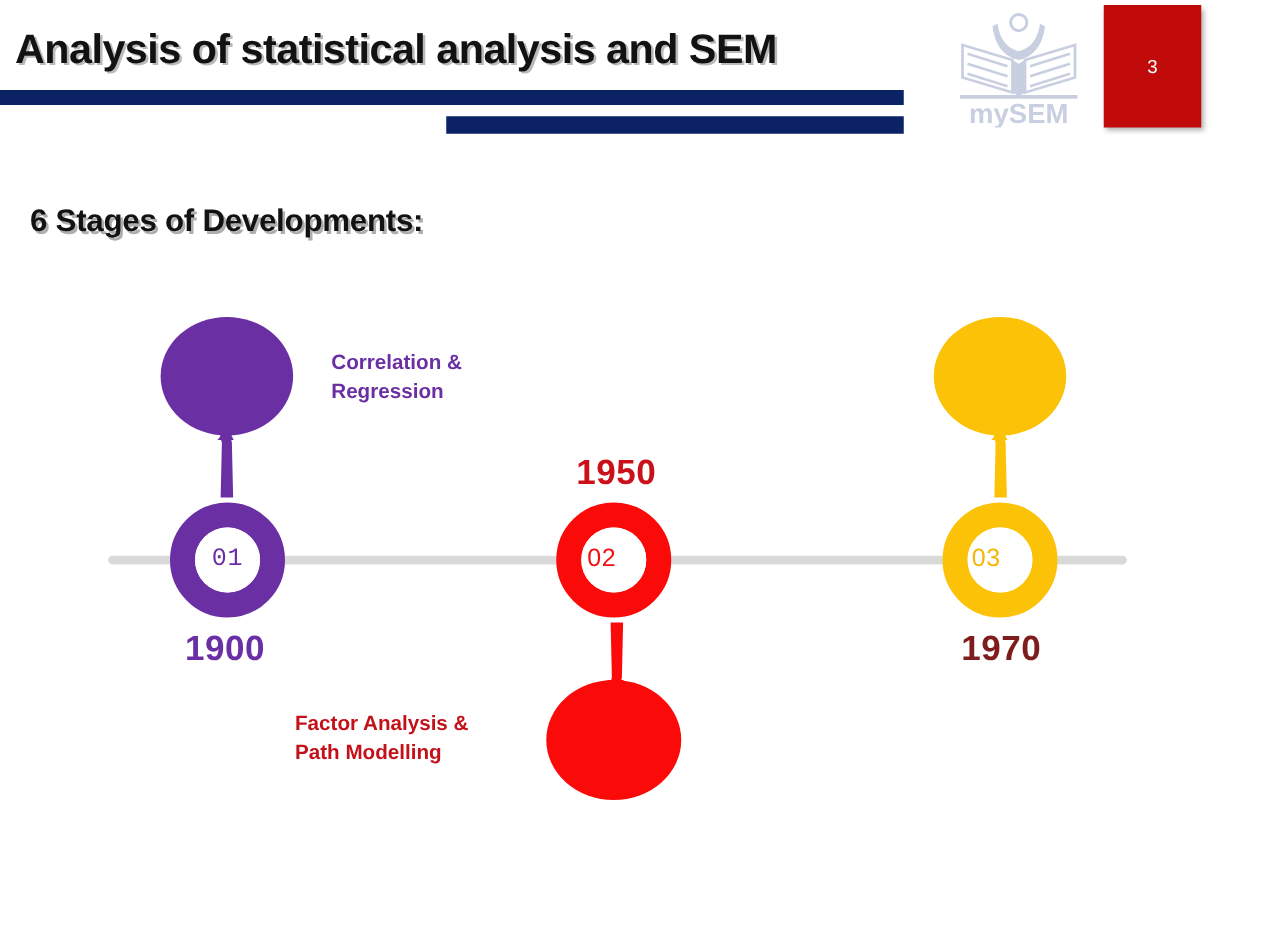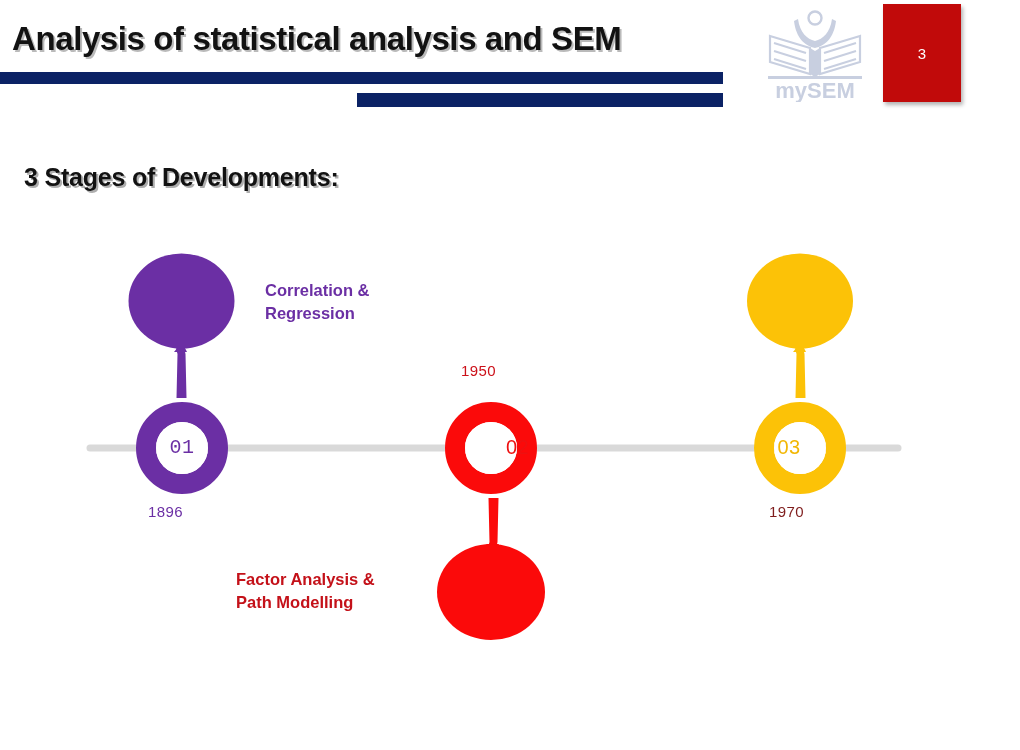--- a/index.html
+++ b/index.html
@@ -110,40 +110,40 @@
 
   .stage-label {
     position: absolute;
     font-size: 16.5px;
     font-weight: bold;
     line-height: 1.38;
     white-space: pre-line;
   }
   .year-label {
     position: absolute;
-    font-size: 15px;
-    font-weight: normal;
+    font-size: 28px;
+    font-weight: bold;
     letter-spacing: 0.4px;
   }
   .stage-number {
     position: absolute;
     font-size: 20px;
     letter-spacing: 0.5px;
     text-align: center;
   }
 
   
   .s1-label  { left: 265px; top: 279px; color: #6B2FA4; }
   .s1-year   { left: 148px; top: 503px; color: #6B2FA4; }
   .s1-num    { left: 136px; top: 436px; width: 92px; color: #6B2FA4; font-family: Liberation Mono, monospace; }
 
   
   .s2-label  { left: 236px; top: 568px; color: #C41119; }
   .s2-year   { left: 461px; top: 362px; color: #CC1019; }
-  .s2-num    { left: 445px; top: 436px; width: 73px; color: #EE1111; padding-left: 36px; }
+  .s2-num    { left: 445px; top: 436px; width: 73px; color: #EE1111; }
 
   
   .s3-label  { left: 615px; top: 267px; color: #F2B705; }
   .s3-year   { left: 769px; top: 503px; color: #7f1d1d; }
   .s3-num    { left: 754px; top: 436px; width: 70px; color: #F2B705; }
 </style>
 </head>
 <body>
 
 <div class="slide">
@@ -176,21 +176,21 @@
         <rect x="8" y="70" width="94" height="3"></rect>
       </g>
       <text x="55" y="92" text-anchor="middle" font-family="'Liberation Sans', sans-serif" font-size="22" font-weight="bold" fill="#C8CFE0">mySEM</text>
     </svg>
   </div>
 
   <div class="page-badge">
     <div class="num">3</div>
   </div>
 
-  <div class="section-heading">3 Stages of Developments:</div>
+  <div class="section-heading">6 Stages of Developments:</div>
 
   <div class="timeline-area">
 
     <svg class="timeline-svg" width="1020" height="750" viewBox="0 0 1020 750" aria-hidden="true">
 
       <g>
         <line x1="90" y1="448" x2="898" y2="448" stroke="#D9D9D9" stroke-width="7" stroke-linecap="round"></line>
       </g>
 
       <g fill="#6B2FA4">
@@ -236,21 +236,21 @@
         <path d="M801 342 L806 352 L793 352 Z"></path>
         <ellipse cx="800" cy="301" rx="53" ry="47.5"></ellipse>
         <circle cx="800" cy="448" r="36" fill="none" stroke="#FCC207" stroke-width="20"></circle>
         <circle cx="800" cy="448" r="26" fill="#ffffff"></circle>
       </g>
     </svg>
 
     <div class="stage-label s1-label">Correlation &amp;
 Regression</div>
     <div class="stage-number s1-num">01</div>
-    <div class="year-label s1-year">1896</div>
+    <div class="year-label s1-year">1900</div>
 
     <div class="stage-label s2-label">Factor Analysis &amp;
 Path Modelling</div>
     <div class="stage-number s2-num">02</div>
     <div class="year-label s2-year">1950</div>
 
     <div class="stage-number s3-num">03</div>
     <div class="year-label s3-year">1970</div>
 
   </div>

